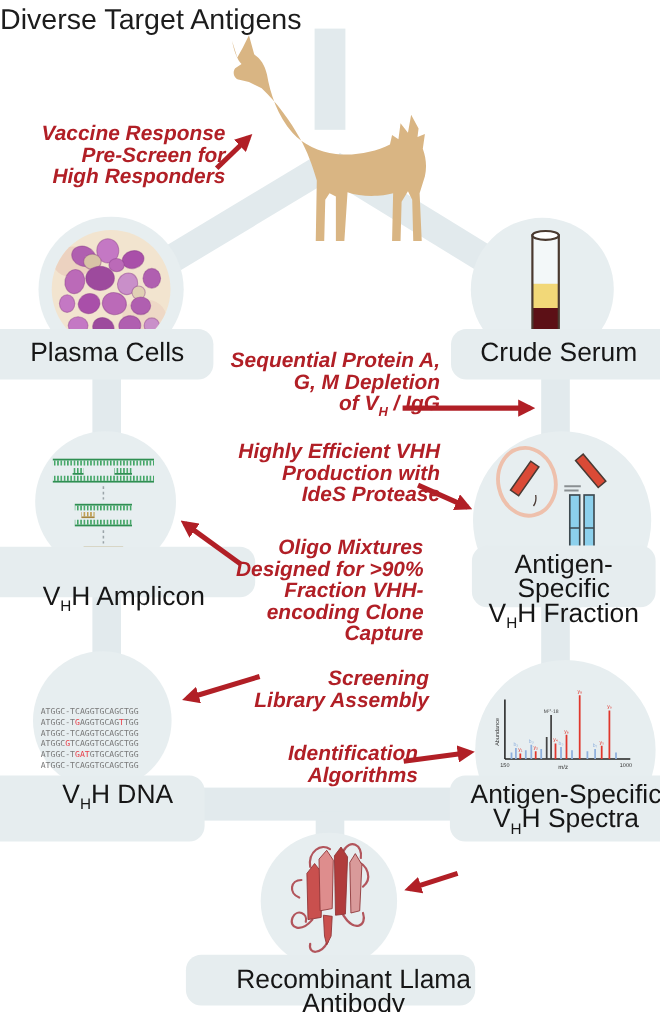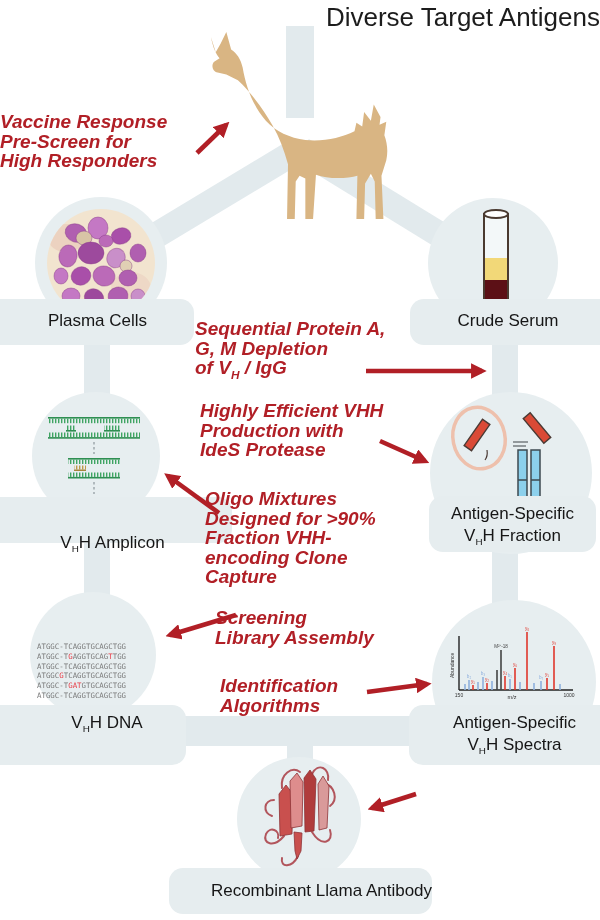--- a/index.html
+++ b/index.html
@@ -1,26 +1,26 @@
 <!DOCTYPE html>
 <html><head>
 <meta charset="utf-8">
 <style>
   html,body{margin:0;padding:0;background:#ffffff;}
   .stage{position:relative;width:600px;height:920px;background:#ffffff;overflow:hidden;
          font-family:"Liberation Sans",sans-serif;}
   .abs{position:absolute;}
   .circle{position:absolute;border-radius:50%;background:#e7eef0;}
   .bar{position:absolute;background:#e6edef;border-radius:14px;}
-  .nodelabel{position:absolute;color:#161616;font-size:17px;line-height:22px;text-align:center;}
+  .nodelabel{position:absolute;color:#161616;font-size:24px;line-height:22px;text-align:center;}
   .nodelabel sub{font-size:0.58em;}
   .anno{position:absolute;color:#b11f26;font-weight:bold;font-style:italic;
-        font-size:19px;line-height:19.5px;text-align:left;}
+        font-size:19px;line-height:19.5px;text-align:right;}
   .anno sub{font-size:0.62em;}
-  .title{position:absolute;left:0;top:2px;width:600px;text-align:right;
+  .title{position:absolute;left:0;top:2px;width:600px;text-align:left;
          color:#1c1c1c;font-size:26px;}
   .dnaLines{position:absolute;font-family:"DejaVu Sans Mono",monospace;
             font-size:7.4px;line-height:9.8px;letter-spacing:0px;color:#7a7a7a;white-space:pre;margin-top:29px;}
   .dnaLines .hl{color:#e8404a;}
   svg{display:block;}
 </style>
 </head>
 <body>
 
 <div class="stage">

